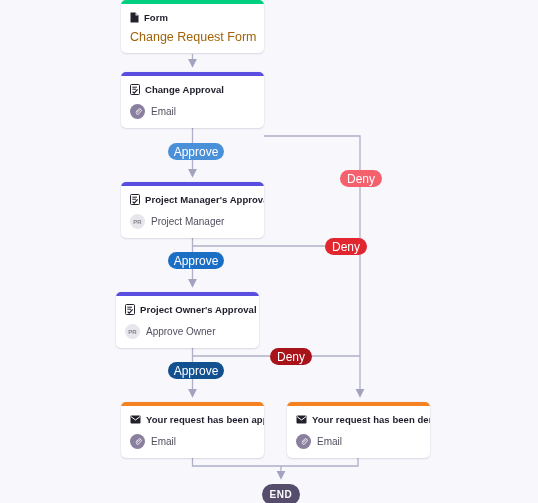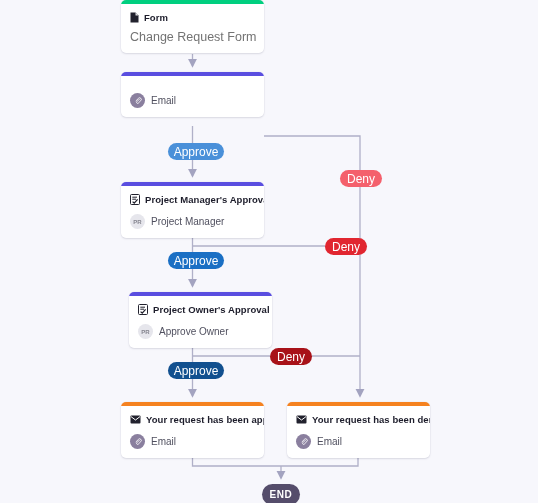--- a/index.html
+++ b/index.html
@@ -50,21 +50,21 @@
   }
   .node-title {
     font-size: 9.5px;
     font-weight: bold;
     color: #1d1d2b;
     letter-spacing: 0.05px;
     white-space: nowrap;
   }
   .node-heading {
     font-size: 12.5px;
-    color: #737373;
+    color: #a16207;
     margin-top: 7px;
     white-space: nowrap;
   }
   .node-sub-row {
     display: flex;
     align-items: center;
     gap: 6px;
     margin-top: 9px;
   }
   .node-sub-label {
@@ -195,53 +195,64 @@
         </span>
         <span class="node-title">Form</span>
       </div>
       <div class="node-heading">Change Request Form</div>
     </div>
   </div>
 
   <div class="node" style="left:121px; top:72px; width:143px;">
     <div class="node-accent" style="background:#5a4ee0;"></div>
     <div class="node-body">
-      <div class="node-sub-row">
-        <span class="circle-icon">
-          <svg viewBox="0 0 8 8" xmlns="http://www.w3.org/2000/svg">
-            <path d="M5.4 2.2 L2.8 4.8 a1 1 0 0 0 1.4 1.4 L6.8 3.6 a1.6 1.6 0 0 0 -2.3 -2.3 L2 3.8" stroke="#ffffff" stroke-width="0.9" fill="none" stroke-linecap="round"></path>
-          </svg>
-        </span>
-        <span class="node-sub-label">Email</span>
-      </div>
-    </div>
-  </div>
-
-  <div class="node" style="left:121px; top:182px; width:143px;">
-    <div class="node-accent" style="background:#5a4ee0;"></div>
-    <div class="node-body">
       <div class="node-title-row">
         <span>
           <svg class="approval-icon" viewBox="0 0 10 11" xmlns="http://www.w3.org/2000/svg">
             <rect x="0.5" y="0.5" width="9" height="10" rx="1" fill="#ffffff" stroke="#22222e"></rect>
             <path d="M2.3 3.2 H7" stroke="#22222e" stroke-width="1"></path>
             <path d="M2.3 5.2 H6" stroke="#22222e" stroke-width="1"></path>
             <path d="M2.6 7.6 L4.2 9.1 L7.6 5.4" stroke="#22222e" stroke-width="1.3" fill="none"></path>
           </svg>
         </span>
+        <span class="node-title">Change Approval</span>
+      </div>
+      <div class="node-sub-row">
+        <span class="circle-icon">
+          <svg viewBox="0 0 8 8" xmlns="http://www.w3.org/2000/svg">
+            <path d="M5.4 2.2 L2.8 4.8 a1 1 0 0 0 1.4 1.4 L6.8 3.6 a1.6 1.6 0 0 0 -2.3 -2.3 L2 3.8" stroke="#ffffff" stroke-width="0.9" fill="none" stroke-linecap="round"></path>
+          </svg>
+        </span>
+        <span class="node-sub-label">Email</span>
+      </div>
+    </div>
+  </div>
+
+  <div class="node" style="left:121px; top:182px; width:143px;">
+    <div class="node-accent" style="background:#5a4ee0;"></div>
+    <div class="node-body">
+      <div class="node-title-row">
+        <span>
+          <svg class="approval-icon" viewBox="0 0 10 11" xmlns="http://www.w3.org/2000/svg">
+            <rect x="0.5" y="0.5" width="9" height="10" rx="1" fill="#ffffff" stroke="#22222e"></rect>
+            <path d="M2.3 3.2 H7" stroke="#22222e" stroke-width="1"></path>
+            <path d="M2.3 5.2 H6" stroke="#22222e" stroke-width="1"></path>
+            <path d="M2.6 7.6 L4.2 9.1 L7.6 5.4" stroke="#22222e" stroke-width="1.3" fill="none"></path>
+          </svg>
+        </span>
         <span class="node-title">Project Manager's Approval</span>
       </div>
       <div class="node-sub-row">
         <span class="avatar">PR</span>
         <span class="node-sub-label">Project Manager</span>
       </div>
     </div>
   </div>
 
-  <div class="node" style="left:129px; top:292px; width:143px;">
+  <div class="node" style="left:116px; top:292px; width:143px;">
     <div class="node-accent" style="background:#5a4ee0;"></div>
     <div class="node-body">
       <div class="node-title-row">
         <span>
           <svg class="approval-icon" viewBox="0 0 10 11" xmlns="http://www.w3.org/2000/svg">
             <rect x="0.5" y="0.5" width="9" height="10" rx="1" fill="#ffffff" stroke="#22222e"></rect>
             <path d="M2.3 3.2 H7" stroke="#22222e" stroke-width="1"></path>
             <path d="M2.3 5.2 H6" stroke="#22222e" stroke-width="1"></path>
             <path d="M2.6 7.6 L4.2 9.1 L7.6 5.4" stroke="#22222e" stroke-width="1.3" fill="none"></path>
           </svg>

